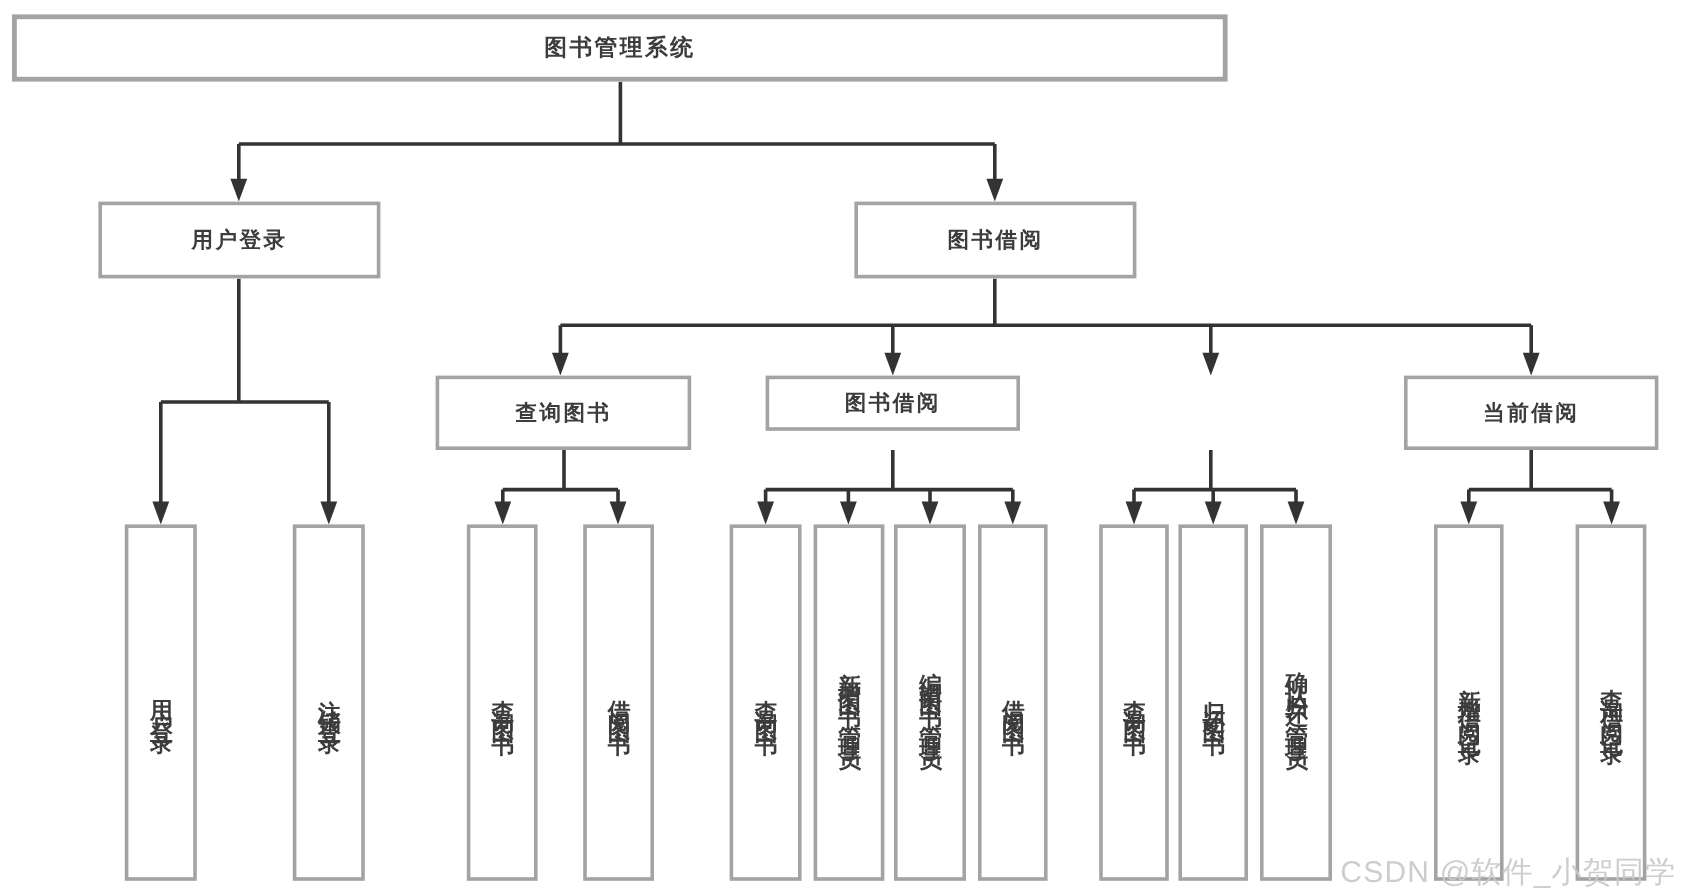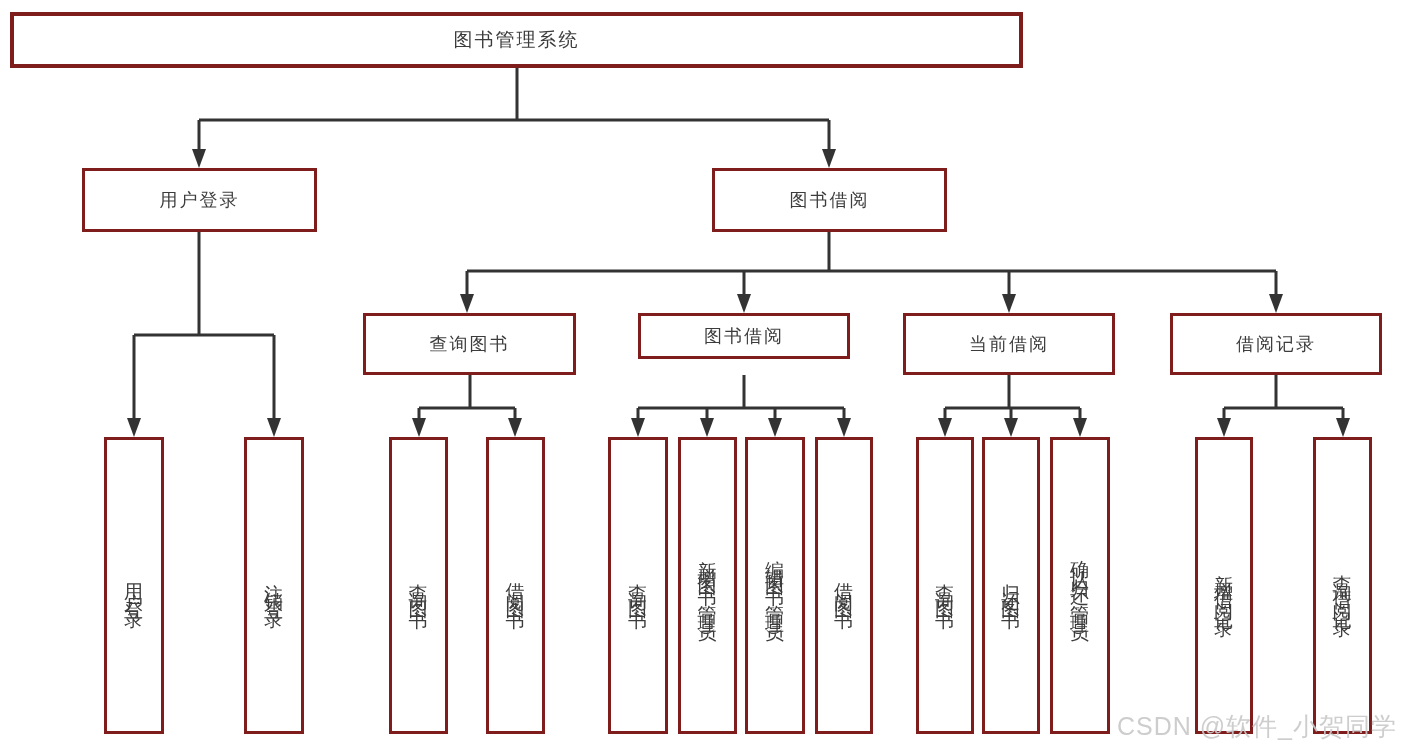--- a/index.html
+++ b/index.html
@@ -18,29 +18,30 @@
   svg.connectors {
     position: absolute;
     left: 0;
     top: 0;
     z-index: 1;
   }
   .node {
     position: absolute;
     box-sizing: border-box;
     background: #ffffff;
-    border: 3px solid #7f1d1d;
+    border: 3px solid #a3a3a3;
     color: #3c3c3c;
     display: flex;
     align-items: center;
     justify-content: center;
     z-index: 2;
     font-size: 18px;
     letter-spacing: 2px;
     white-space: nowrap;
+    font-weight: bold;
   }
   .node.root { border-width: 4px; font-size: 19px; }
   .node.v {
     writing-mode: vertical-rl;
     text-orientation: mixed;
     font-size: 19px;
     letter-spacing: 9px;
     white-space: normal;
     line-height: 1;
     padding: 6px 0;
@@ -103,22 +104,21 @@
     </g>
   </svg>
 
   <div class="node root" style="left:10px; top:12px; width:1013px; height:56px;">图书管理系统</div>
 
   <div class="node" style="left:82px; top:168px; width:235px; height:64px;">用户登录</div>
   <div class="node" style="left:712px; top:168px; width:235px; height:64px;">图书借阅</div>
 
   <div class="node" style="left:363px; top:313px; width:213px; height:62px;">查询图书</div>
   <div class="node" style="left:638px; top:313px; width:212px; height:46px;">图书借阅</div>
-  <div class="node" style="left:903px; top:313px; width:212px; height:62px;">当前借阅</div>
-  <div class="node" style="left:1170px; top:313px; width:212px; height:62px;">借阅记录</div>
+  <div class="node" style="left:1170px; top:313px; width:212px; height:62px;">当前借阅</div>
 
   <div class="node v" style="left:104px; top:437px; width:60px; height:297px;">用户登录</div>
   <div class="node v" style="left:244px; top:437px; width:60px; height:297px;">注销登录</div>
 
   <div class="node v" style="left:389px; top:437px; width:59px; height:297px;">查询图书</div>
   <div class="node v" style="left:486px; top:437px; width:59px; height:297px;">借阅图书</div>
 
   <div class="node v" style="left:608px; top:437px; width:60px; height:297px;">查询图书</div>
   <div class="node v" style="left:678px; top:437px; width:59px; height:297px;">新增图书（管理员）</div>
   <div class="node v" style="left:745px; top:437px; width:60px; height:297px;">编辑图书（管理员）</div>

